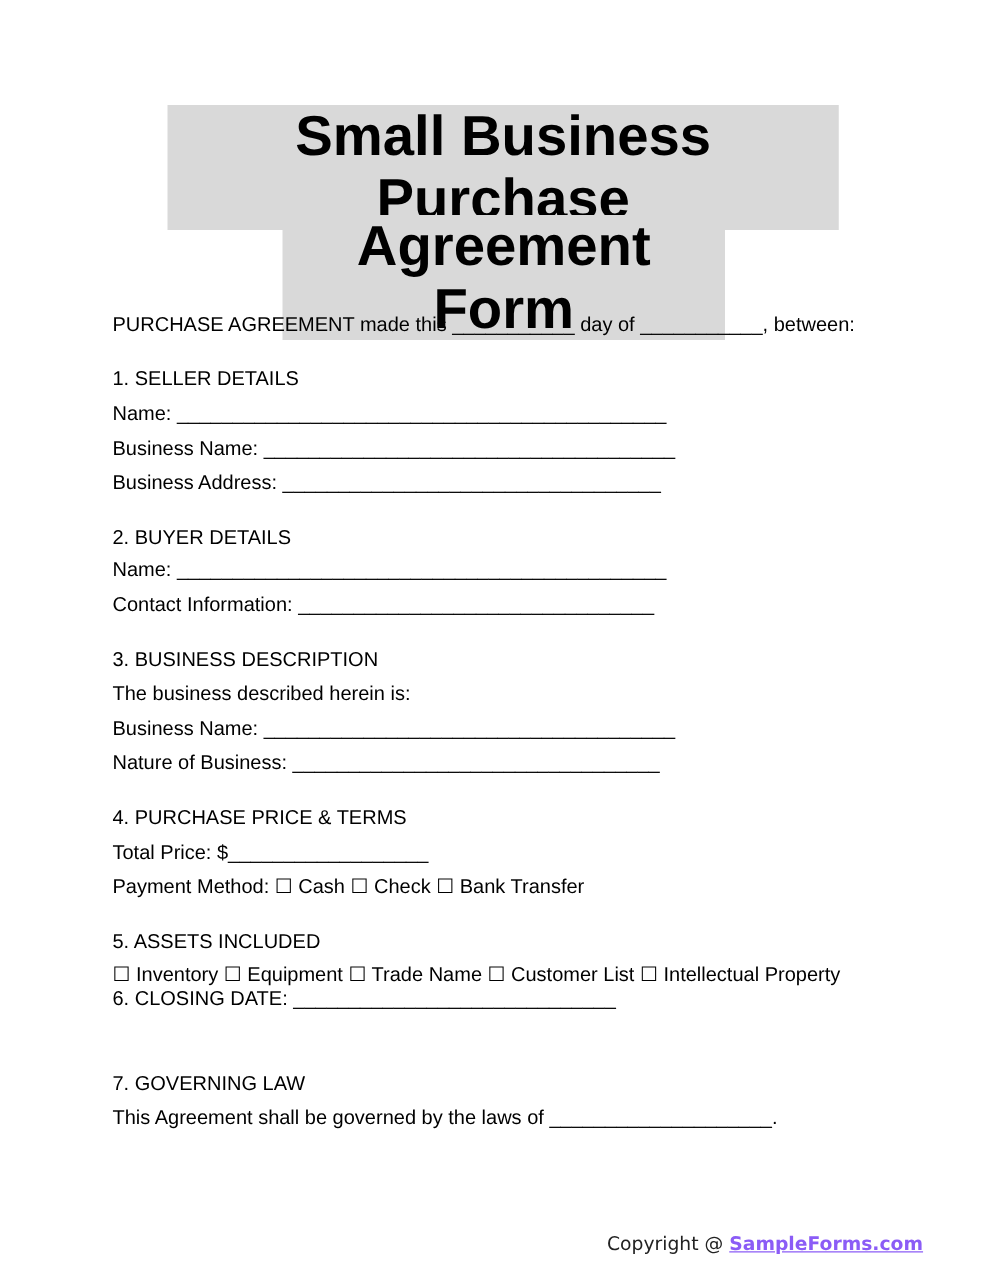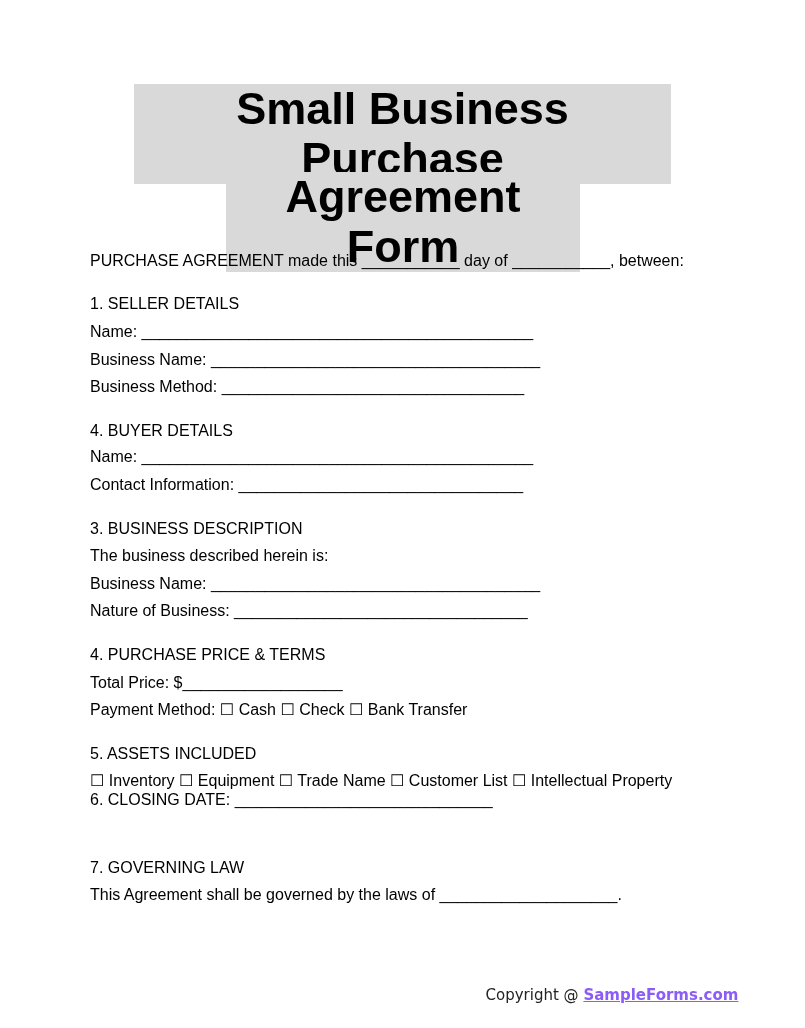--- a/index.html
+++ b/index.html
@@ -20,23 +20,23 @@
   <span class="title-line l1">Small Business Purchase</span>
   <span class="title-line l2">Agreement Form</span>
 </div>
 
 <div class="content">
   <div class="line" style="top:0px">PURCHASE AGREEMENT made this ___________ day of ___________, between:</div>
 
   <div class="line" style="top:43px">1. SELLER DETAILS</div>
   <div class="line" style="top:71px">Name: ____________________________________________</div>
   <div class="line" style="top:99px">Business Name: _____________________________________</div>
-  <div class="line" style="top:126px">Business Method: __________________________________</div>
+  <div class="line" style="top:126px">Business Address: __________________________________</div>
 
-  <div class="line" style="top:170px">4. BUYER DETAILS</div>
+  <div class="line" style="top:170px">2. BUYER DETAILS</div>
   <div class="line" style="top:196px">Name: ____________________________________________</div>
   <div class="line" style="top:224px">Contact Information: ________________________________</div>
 
   <div class="line" style="top:268px">3. BUSINESS DESCRIPTION</div>
   <div class="line" style="top:295px">The business described herein is:</div>
   <div class="line" style="top:323px">Business Name: _____________________________________</div>
   <div class="line" style="top:350px">Nature of Business: _________________________________</div>
 
   <div class="line" style="top:394px">4. PURCHASE PRICE &amp; TERMS</div>
   <div class="line" style="top:422px">Total Price: $__________________</div>

